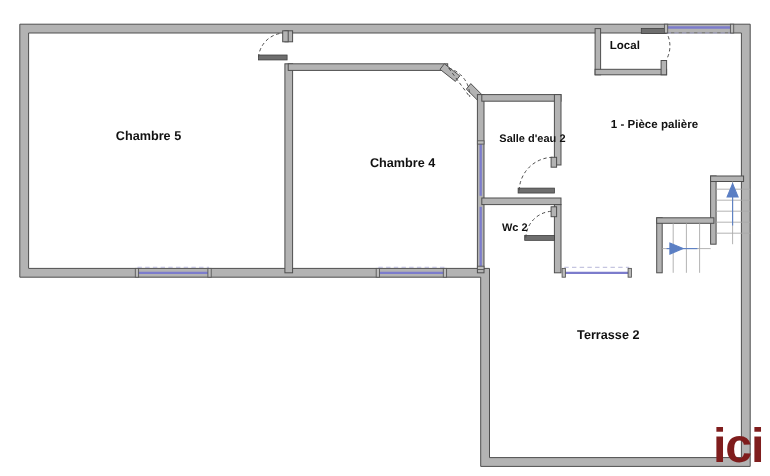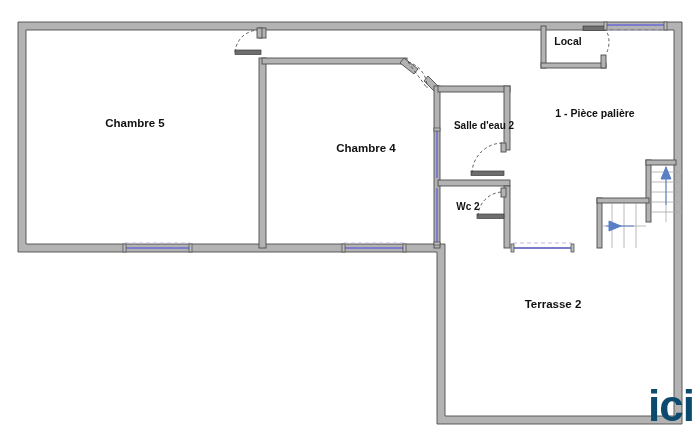--- a/index.html
+++ b/index.html
@@ -82,21 +82,21 @@
     stroke: #5b7fc4;
     stroke-width: 1;
   }
   .watermark {
     position: absolute;
     right: 6px;
     bottom: 2px;
     font-family: "Liberation Sans", sans-serif;
     font-size: 44px;
     font-weight: bold;
-    color: #0c4a6e;
+    color: #7f1d1d;
     letter-spacing: -1px;
     user-select: none;
     pointer-events: none;
   }
 </style>
 </head>
 <body>
 
 <div id="floorplan-root">
 

